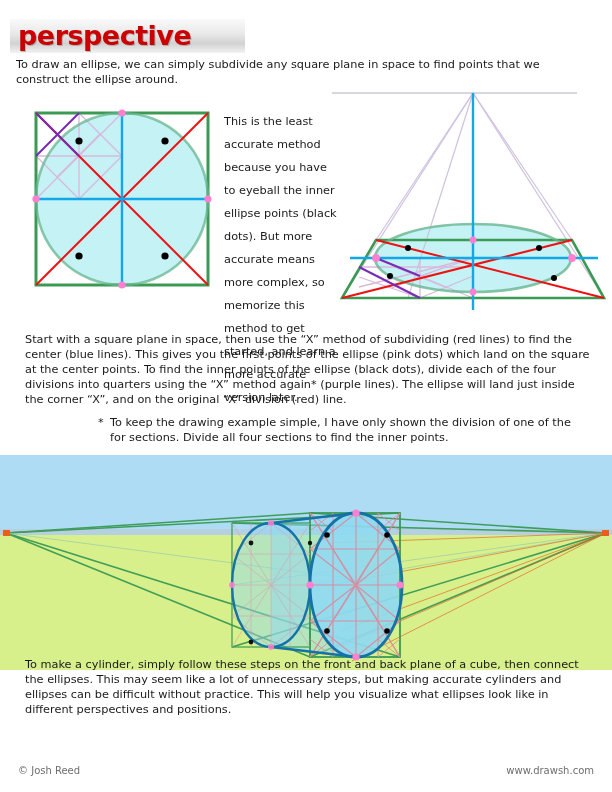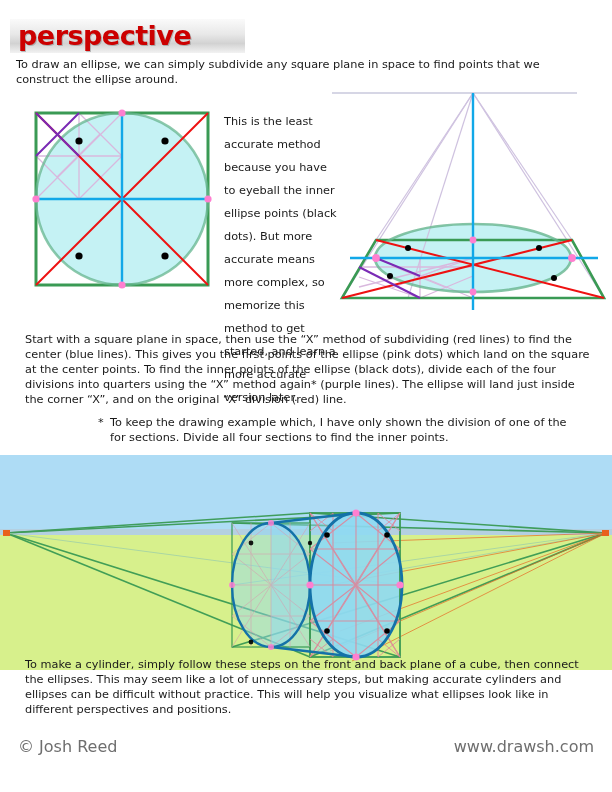--- a/index.html
+++ b/index.html
@@ -61,23 +61,23 @@
   .footnote-star { position: absolute; left: -12px; top: 0; }
 
   
   .fig { position: absolute; }
   #fig-flat  { left: 22px;  top: 103px; }
   #fig-persp { left: 332px; top: 88px; }
   #fig-cyl   { left: 0px;   top: 455px; }
 
   .footer {
     position: absolute;
-    left: 0; top: 734px;
+    left: 0; top: 762px;
     width: 612px; height: 22px;
-    font-size: 16px;
+    font-size: 10px;
     color: #6e6e6e;
   }
   .footer .left  { position: absolute; left: 18px;  top: 3px; }
   .footer .right { position: absolute; right: 18px; top: 3px; text-align: right; }
 </style>
 </head>
 <body>
 
 <div class="header">
   <div class="logo-plate"></div>
@@ -201,21 +201,21 @@
     <circle cx="207" cy="160" r="3"></circle>
     <circle cx="58" cy="188" r="3"></circle>
     <circle cx="222" cy="190" r="3"></circle>
   </g>
 </svg>
 </div>
 
 <div class="para mid">Start with a square plane in space, then use the “X” method of subdividing (red lines) to find the center (blue lines).  This gives you the first points of the ellipse (pink dots) which land on the square at the center points.  To find the inner points of the ellipse (black dots), divide each of the four divisions into quarters using the “X” method again* (purple lines).  The ellipse will land just inside the corner “X”, and on the original “X” division (red) line.</div>
 
 <div class="para footnote">
-  <span class="footnote-star">*</span><span>To keep the drawing example which, I have only shown the division of one of the for sections.  Divide all four sections to find the inner points.</span>
+  <span class="footnote-star">*</span><span>To keep the drawing example simple, I have only shown the division of one of the for sections.  Divide all four sections to find the inner points.</span>
 </div>
 
 <div class="fig" id="fig-cyl">
 <svg width="612" height="215" viewBox="0 0 612 215" xmlns="http://www.w3.org/2000/svg">
 
   <rect x="0" y="0" width="612" height="80" fill="#aedcf5"></rect>
 
   <rect x="0" y="80" width="612" height="135" fill="#d7f08c"></rect>
 
   <rect x="0" y="74" width="612" height="6" fill="#b9c6cf" opacity="0.55"></rect>

